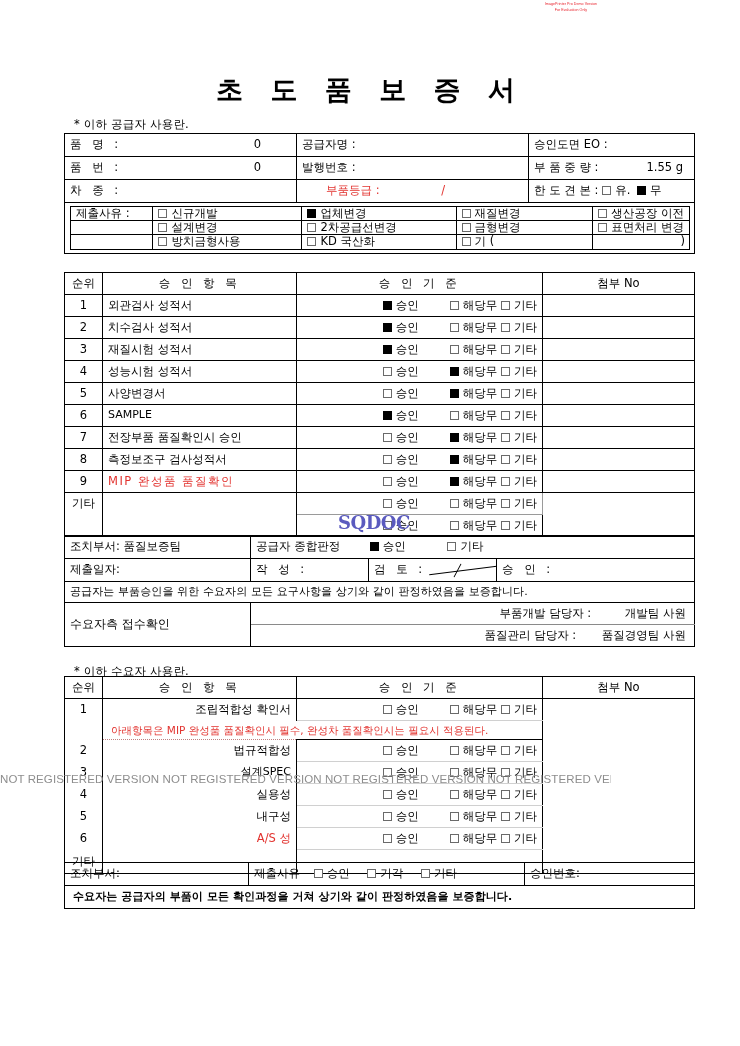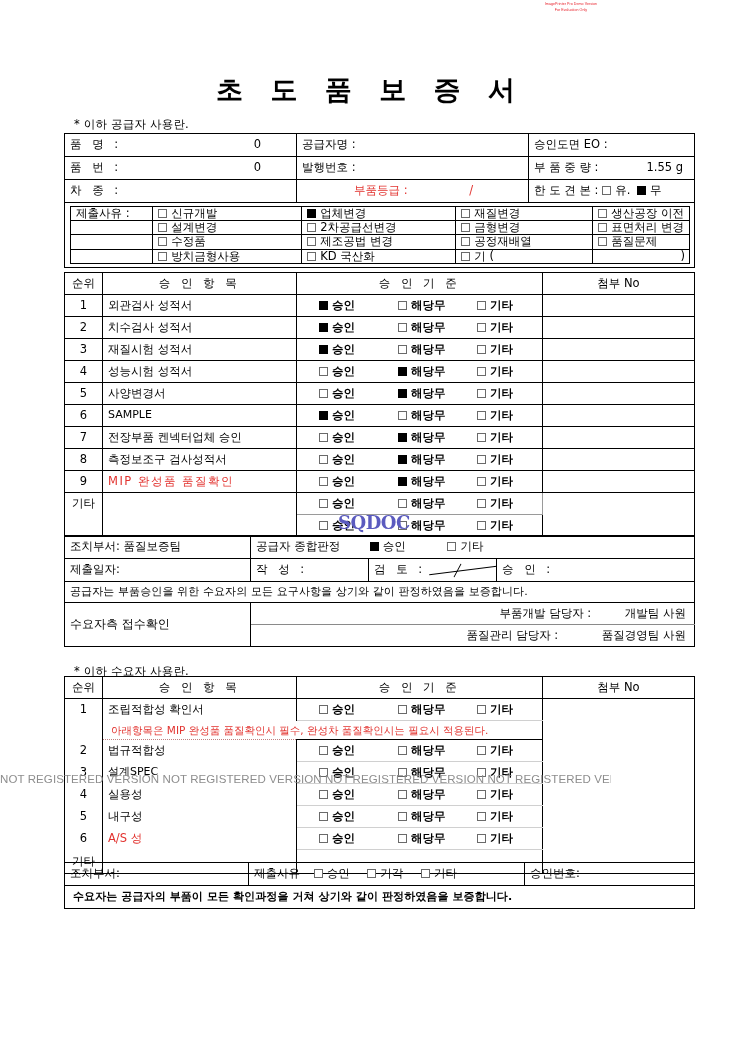--- a/index.html
+++ b/index.html
@@ -99,21 +99,21 @@
   .tbl-consumer { left: 64px; top: 676px; width: 630px; }
   .tbl-cfoot    { left: 64px; top: 862px; width: 630px; }
 
   .h-cell  { height: 23px; }
   .h-row   { height: 22px; }
   .h-hdr   { height: 22px; text-align: center; font-weight: normal; }
 
   .spaced { letter-spacing: 3.5px; }
   .ctr { text-align: left; }
   .red { color: #e2322e; }
-  .nobottom { border-bottom: none !important; }
+  .nobottom { border-bottom: none !important; text-align: right; }
   .notop { border-top: none !important; }
   .thinb { border-color: #9a9a9a !important; }
 
   .val-right { float: right; padding-right: 30px; }
 
   
   .cb {
     display: inline-block;
     width: 9px; height: 9px;
     border: 1px solid #6a6a6a;
@@ -127,21 +127,21 @@
   
   .reason-wrap { padding: 3px 4px 3px 5px !important; }
   .reason-table { border-collapse: collapse; width: 100%; font-size: 11.5px; }
   .reason-table td { border: none; padding: 1px 0; white-space: nowrap; }
   .rcol1 { width: 72px; border-radius: 7px; }
   .rcol2 { width: 140px; }
   .rcol3 { width: 145px; }
   .rcol4 { width: 128px; }
 
   
-  .crit { text-align: left; padding-left: 22px !important; font-weight: bold; }
+  .crit { text-align: right; padding-left: 22px !important; }
   .crit .opt { display: inline-block; width: 75px; }
   .crit .opt.last { width: auto; }
 
   .idx { text-align: center; }
   .strike-x {
     display: inline-block;
     position: relative;
     width: 68px; height: 12px;
     vertical-align: middle;
   }
@@ -207,21 +207,21 @@
           <span>부 품 중 량 :</span>
           <span style="float:right;padding-right:6px">1.55 g</span>
         </td>
       </tr>
       <tr class="h-cell">
         <td>
           <span class="spaced">차  종 :</span>
           <span></span>
         </td>
         <td class="red">
-          <span style="margin-left:52px">부품등급 :</span>
+          <span style="margin-left:24px">부품등급 :</span>
           <span style="margin-left:58px">/</span>
         </td>
         <td style="overflow:visible">
           <span>한 도 견 본 :</span>
           <span class="cb"></span><span>유.</span>
           <span class="cb on" style="margin-left:3px"></span><span>무</span>
         </td>
       </tr>
       <tr>
         <td colspan="3" class="reason-wrap">
@@ -236,27 +236,20 @@
               </tr>
               <tr>
                 <td class="rcol1"></td>
                 <td class="rcol2"><span class="cb"></span><span>설계변경</span></td>
                 <td class="rcol3"><span class="cb"></span><span>2차공급선변경</span></td>
                 <td class="rcol4"><span class="cb"></span><span>금형변경</span></td>
                 <td><span class="cb"></span><span>표면처리 변경</span></td>
               </tr>
               <tr>
                 <td class="rcol1"></td>
-                <td class="rcol2"><span class="cb"></span><span>수정품</span></td>
-                <td class="rcol3"><span class="cb"></span><span>제조공법 변경</span></td>
-                <td class="rcol4"><span class="cb"></span><span>공정재배열</span></td>
-                <td><span class="cb"></span><span>품질문제</span></td>
-              </tr>
-              <tr>
-                <td class="rcol1"></td>
                 <td class="rcol2"><span class="cb"></span><span>방치금형사용</span></td>
                 <td class="rcol3"><span class="cb"></span><span>KD 국산화</span></td>
                 <td class="rcol4"><span class="cb"></span><span>기 (</span></td>
                 <td style="text-align:right;padding-right:4px"><span>)</span></td>
               </tr>
             </tbody>
           </table>
         </td>
       </tr>
     </tbody>
@@ -338,21 +331,21 @@
         <td class="crit">
           <span class="opt"><span class="cb on"></span><span>승인</span></span>
           <span class="opt"><span class="cb"></span><span>해당무</span></span>
           <span class="opt last"><span class="cb"></span><span>기타</span></span>
         </td>
         <td></td>
       </tr>
 
       <tr class="h-row">
         <td class="idx">7</td>
-        <td>전장부품 켄넥터업체 승인</td>
+        <td>전장부품 품질확인시 승인</td>
         <td class="crit">
           <span class="opt"><span class="cb"></span><span>승인</span></span>
           <span class="opt"><span class="cb on"></span><span>해당무</span></span>
           <span class="opt last"><span class="cb"></span><span>기타</span></span>
         </td>
         <td></td>
       </tr>
 
       <tr class="h-row">
         <td class="idx">8</td>
@@ -443,21 +436,21 @@
       <tr style="height:22px">
         <td rowspan="2" class="ctr" style="font-size:12px">수요자측 접수확인</td>
         <td colspan="3" style="text-align:right;padding-right:8px;border-bottom-color:#8a8a8a">
           <span>부품개발 담당자 :</span>
           <span style="margin-left:30px">개발팀 사원</span>
         </td>
       </tr>
       <tr style="height:22px">
         <td colspan="3" style="text-align:right;padding-right:8px">
           <span>품질관리 담당자 :</span>
-          <span style="margin-left:40px">품질경영팀 사원</span>
+          <span style="margin-left:22px">품질경영팀 사원</span>
         </td>
       </tr>
     </tbody>
   </table>
 
   <div class="section-note note-consumer">* 이하 수요자 사용란.</div>
 
   <table class="grid tbl-consumer">
     <colgroup>
         <col style="width:38px">

